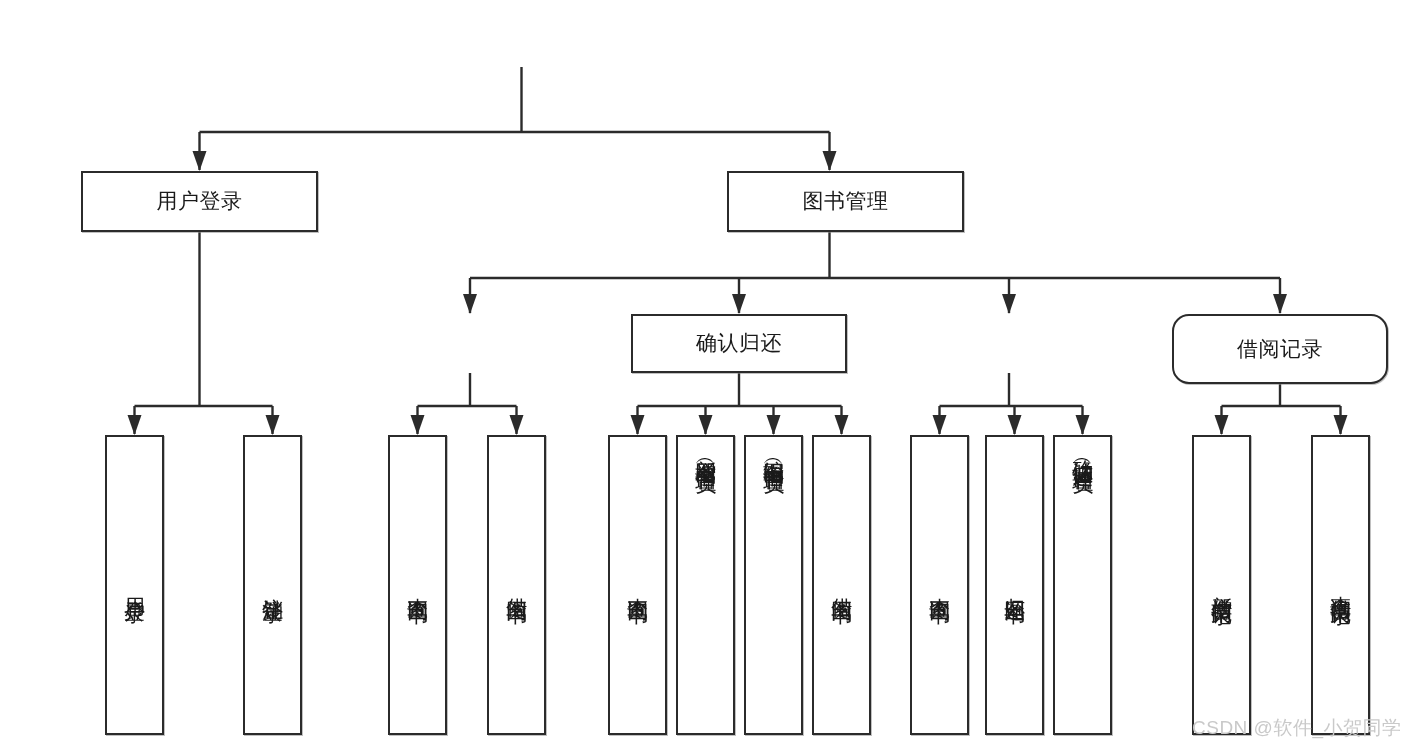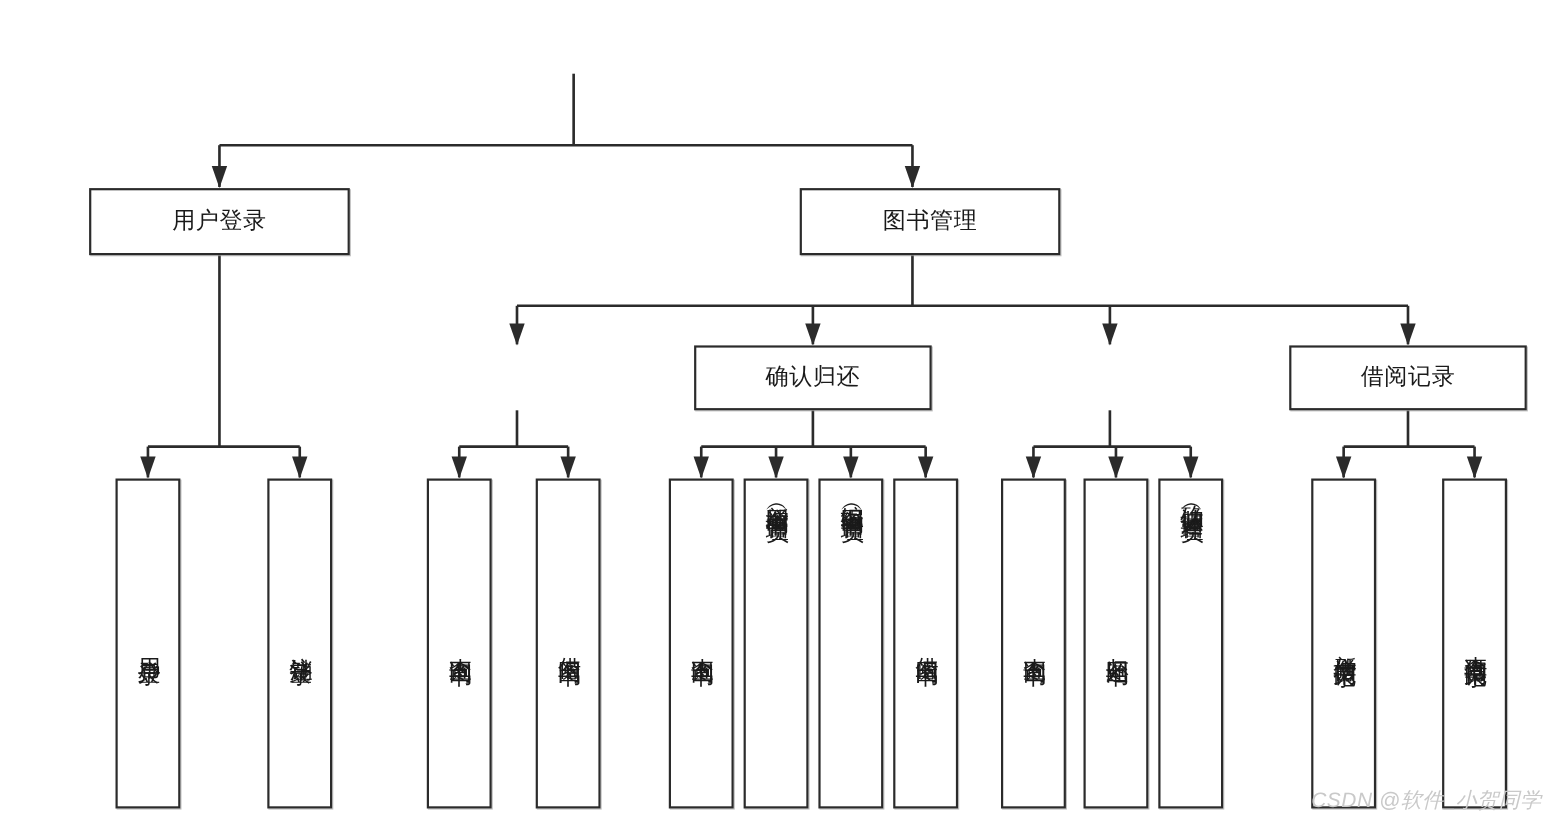--- a/index.html
+++ b/index.html
@@ -130,21 +130,21 @@
     </svg>
     <div class="node-box" style="left: 81px; top: 171px; width: 237px; height: 61px;">
       <span class="node-label">用户登录</span>
     </div>
     <div class="node-box" style="left: 711px; top: 171px; width: 237px; height: 61px; margin-left: 16px;">
       <span class="node-label">图书管理</span>
     </div>
     <div class="node-box" style="left: 631px; top: 314px; width: 216px; height: 59px;">
       <span class="node-label">确认归还</span>
     </div>
-    <div class="node-box" style="left: 1172px; top: 314px; width: 216px; height: 59px;">
+    <div class="node-box" style="left: 1172px; top: 314px; width: 216px; height: 70px; border-radius: 17px;">
       <span class="node-label">借阅记录</span>
     </div>
     <div class="node-box vertical centered" style="left: 105px; top: 435px; width: 59px; height: 300px;">
       <span class="node-label">用户登录</span>
     </div>
     <div class="node-box vertical centered" style="left: 243px; top: 435px; width: 59px; height: 300px;">
       <span class="node-label">注销登录</span>
     </div>
     <div class="node-box vertical centered" style="left: 388px; top: 435px; width: 59px; height: 300px;">
       <span class="node-label">查询图书</span>
@@ -174,13 +174,13 @@
       <span class="node-label">确认归还（管理员）</span>
     </div>
     <div class="node-box vertical centered" style="left: 1192px; top: 435px; width: 59px; height: 300px;">
       <span class="node-label">新增借阅记录</span>
     </div>
     <div class="node-box vertical centered" style="left: 1311px; top: 435px; width: 59px; height: 300px;">
       <span class="node-label">查询借阅记录</span>
     </div>
   </div>
 
-<div class="watermark" style="left: 1192px; top: 715px; font-style: italic;">CSDN @软件_小贺同学</div>
+<div class="watermark" style="left: 1192px; top: 715px;">CSDN @软件_小贺同学</div>
 
 </body></html>

